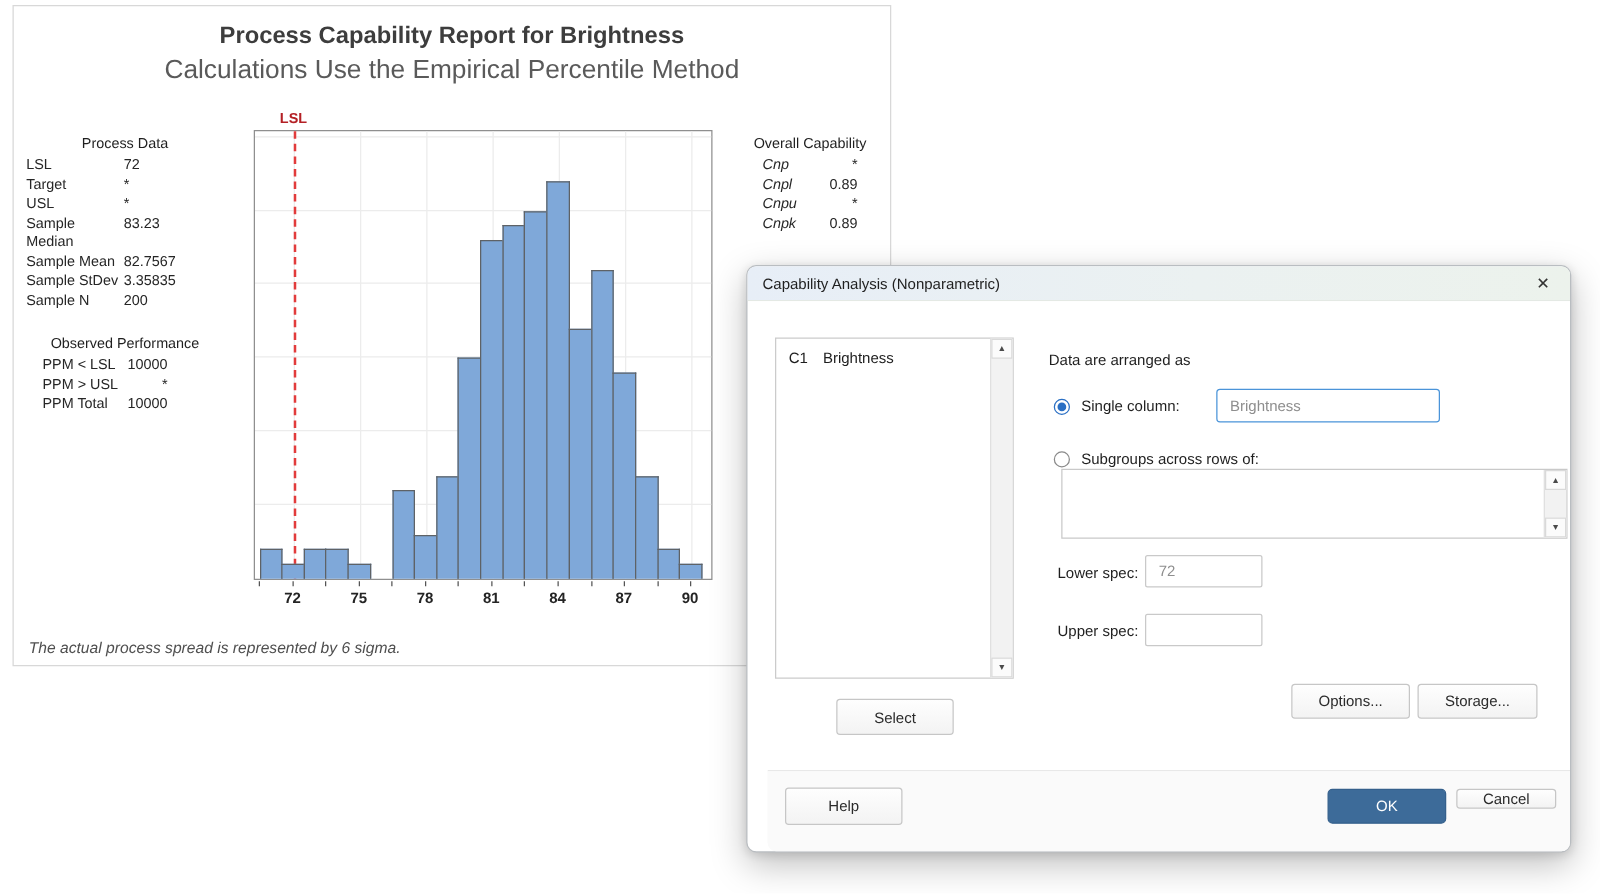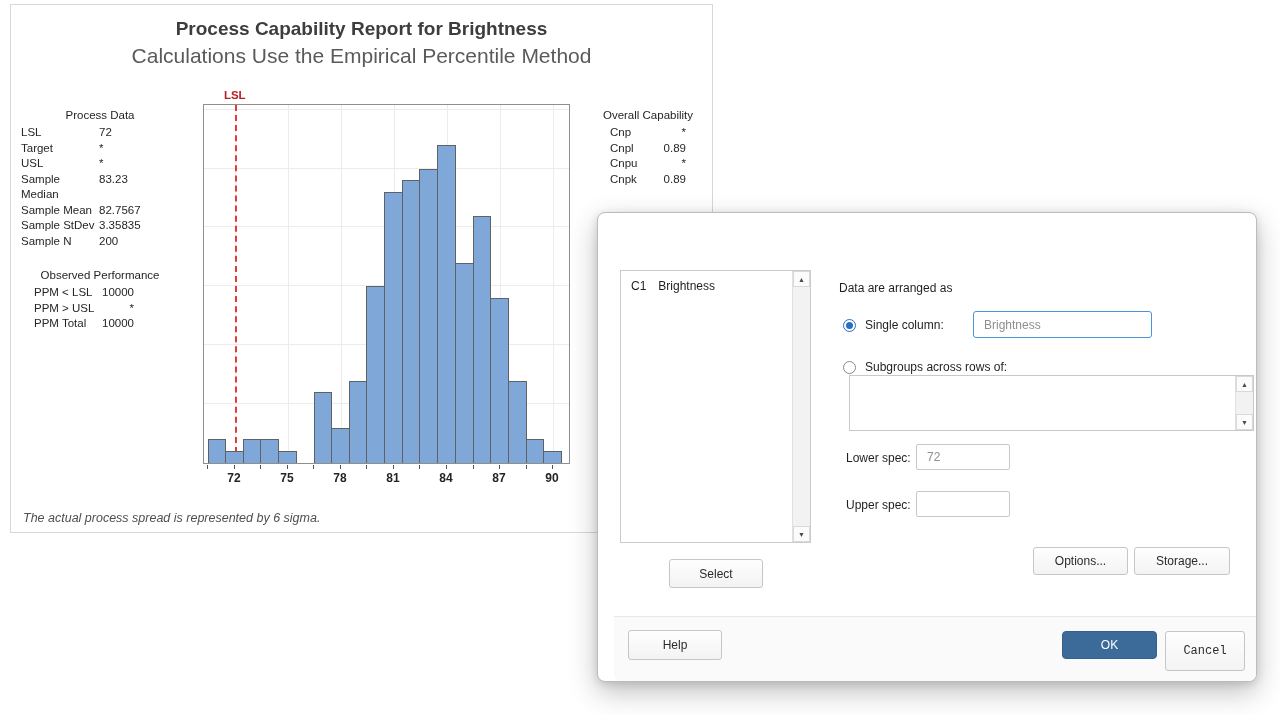--- a/index.html
+++ b/index.html
@@ -31,21 +31,21 @@
   .stats-right{left:587px;top:102px;width:100px;}
   .stats-header{text-align:center;line-height:16px;margin-bottom:2px;color:#1f1f1f;}
   .stat-row{display:flex;}
   .pd .stat-row{padding-left:10px;}
   .pd .stat-label{flex:0 0 78px;}
   .op-header{margin-top:18px;}
   .op .stat-row{padding-left:23px;}
   .op .stat-label{flex:0 0 66px;}
   .op .stat-value{flex:0 0 34px;text-align:right;}
   .oc .stat-row{padding-left:12px;padding-right:12px;}
-  .oc .stat-label{flex:1;}
+  .oc .stat-label{flex:1;font-style:italic;}
   .oc .stat-value{text-align:right;min-width:28px;}
   .footnote{position:absolute;left:12px;top:506px;font-size:12.5px;font-style:italic;color:#4f4f4f;}
 
   
   .dialog{position:absolute;left:597px;top:212px;width:660px;height:470px;background:#fff;
           border:1px solid #b9bdc1;border-radius:8px;box-sizing:border-box;z-index:10;
           box-shadow:0 10px 28px rgba(0,0,0,.25),0 2px 8px rgba(0,0,0,.12);
           font-size:12px;color:#1f1f1f;}
   .titlebar{position:absolute;left:0;right:0;top:0;height:28px;border-radius:7px 7px 0 0;
             background:linear-gradient(90deg,#e7eef7 0%,#ebf1f1 55%,#ecf2ec 100%);
@@ -85,21 +85,21 @@
   .lower-field{left:318px;top:231px;width:94px;height:26px;}
   .upper-label{position:absolute;left:248px;top:285px;}
   .upper-field{left:318px;top:278px;width:94px;height:26px;}
   .options-btn{position:absolute;left:435px;top:334px;width:95px;height:28px;}
   .storage-btn{position:absolute;left:536px;top:334px;width:96px;height:28px;}
   .dlg-footer{position:absolute;left:16px;right:0;bottom:0;height:64px;background:#fafafa;
               border-top:1px solid #e8e8e8;border-radius:0 0 7px 7px;}
   .help-btn{position:absolute;left:14px;top:13px;width:94px;height:30px;}
   .ok-btn{position:absolute;left:448px;top:14px;width:95px;height:28px;background:var(--ok-bg,#3d6b99);
           border:1px solid #35608c;border-radius:4px;color:#fff;}
-  .cancel-btn{position:absolute;left:551px;top:14px;width:80px;height:40px;font-family:Liberation Mono, monospace;}
+  .cancel-btn{position:absolute;left:551px;top:14px;width:80px;height:16px;}
 </style>
 </head>
 <body>
 
 <div id="canvas">
 
   <div class="card">
     <div class="chart-title">Process Capability Report for Brightness</div>
     <div class="chart-subtitle">Calculations Use the Empirical Percentile Method</div>
 
@@ -231,20 +231,24 @@
         <div class="tick-label" style="left: 190px;">81</div>
         <div class="tick-label" style="left: 243px;">84</div>
         <div class="tick-label" style="left: 296px;">87</div>
         <div class="tick-label" style="left: 349px;">90</div>
       </div>
 
     <div class="footnote">The actual process spread is represented by 6 sigma.</div>
   </div>
 
   <div class="dialog">
+    <div class="titlebar">
+      <span>Capability Analysis (Nonparametric)</span>
+      <span class="close-btn"><span>✕</span></span>
+    </div>
 
     <div class="listbox">
       <div class="list-item">
         <span>C1</span>
         <span>Brightness</span>
       </div>
       <div class="vscroll">
         <div class="sb-btn sb-up">
             <span>▲</span>
           </div>

